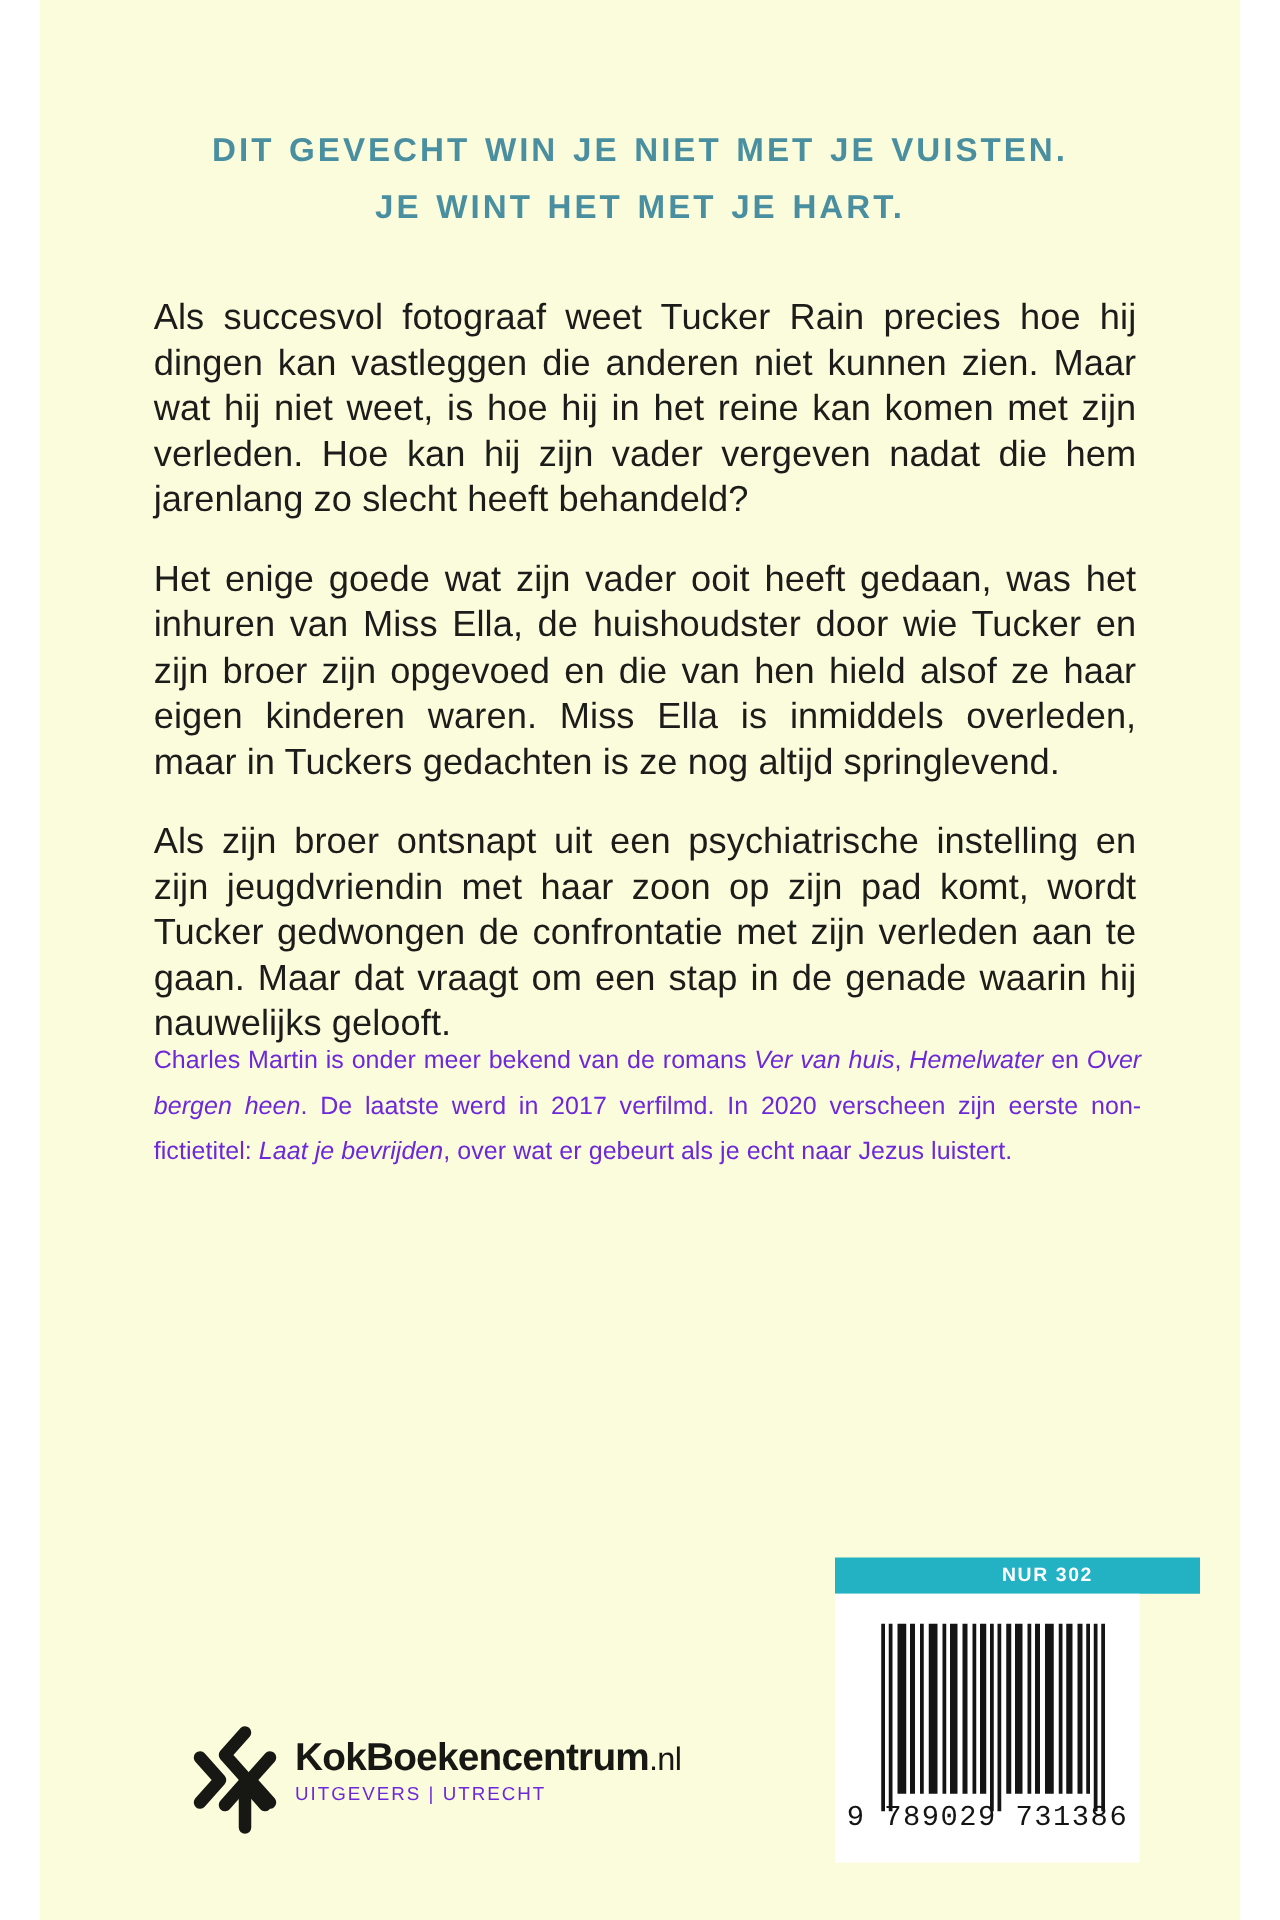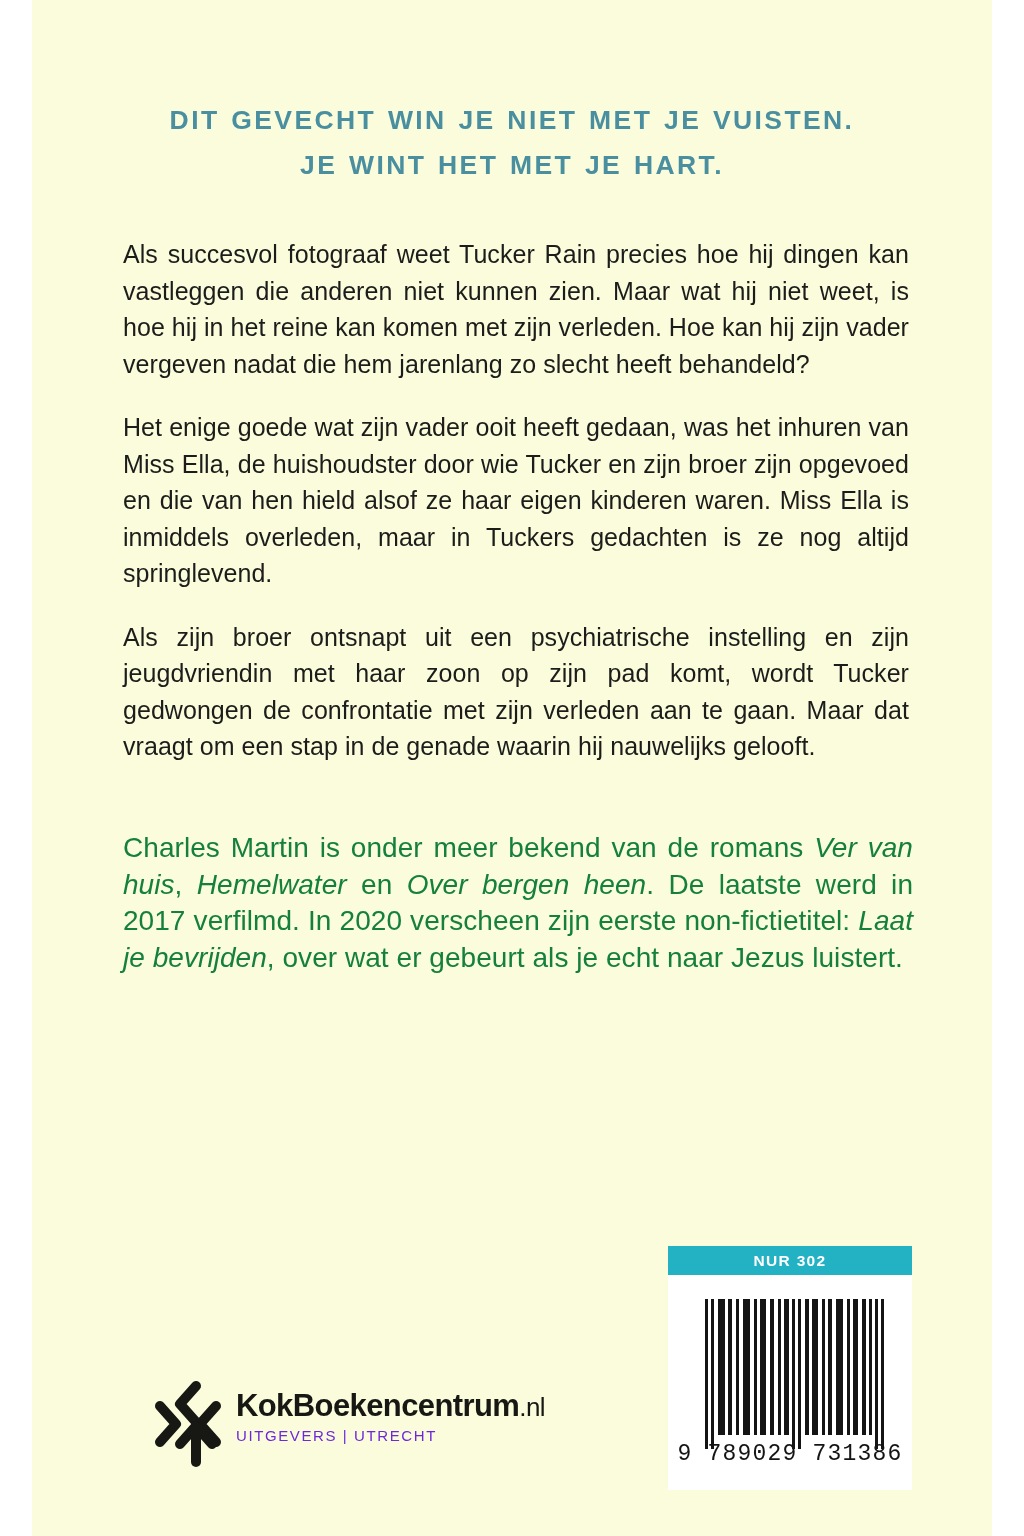--- a/index.html
+++ b/index.html
@@ -42,35 +42,35 @@
 
   .body-col {
     position: absolute;
     left: 91px;
     top: 236px;
     width: 786px;
   }
 
   .para {
     color: #1c1c1a;
-    font-size: 25px;
+    font-size: 29px;
     line-height: 36.5px;
     text-align: justify;
     margin: 0 0 27px 0;
     letter-spacing: 0.05px;
   }
   .para:last-child { margin-bottom: 0; }
 
   .bio {
     position: absolute;
     left: 91px;
     top: 830px;
     width: 790px;
-    color: #15803d;
-    font-size: 28px;
+    color: #6d28d9;
+    font-size: 20px;
     line-height: 36.5px;
     text-align: justify;
     letter-spacing: 0.05px;
   }
   .bio i { font-style: italic; }
 
   
   .publisher {
     position: absolute;
     left: 118px;
@@ -123,20 +123,21 @@
     top: 0;
     width: 244px;
     height: 29px;
     background: #23b2c4;
     color: #ffffff;
     font-size: 15.5px;
     font-weight: bold;
     letter-spacing: 1.3px;
     text-align: center;
     line-height: 29px;
+    padding-left: 48px;
   }
   .barcode-card {
     position: absolute;
     left: 0;
     top: 29px;
     width: 244px;
     height: 215px;
     background: #ffffff;
   }
   .bars {

